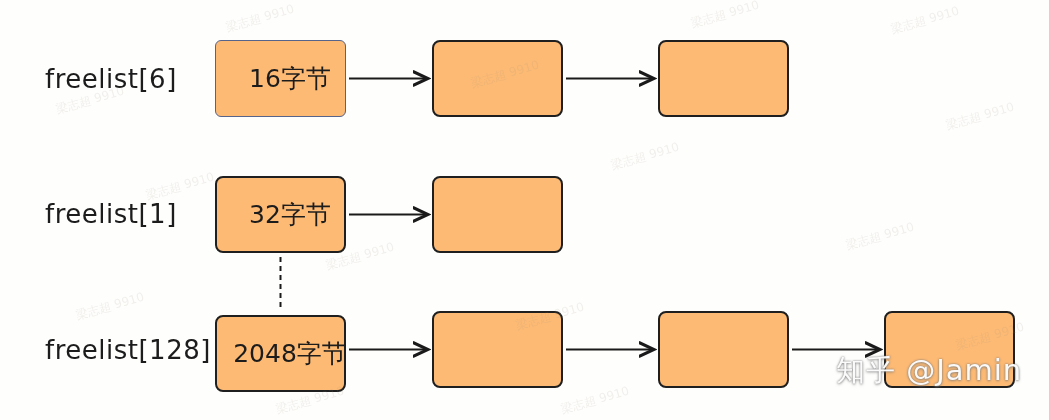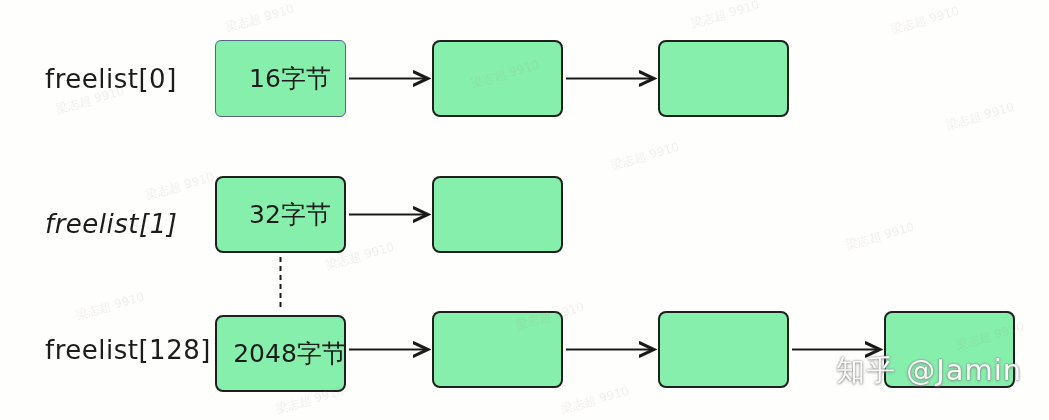--- a/index.html
+++ b/index.html
@@ -19,21 +19,21 @@
     transform:translateY(-50%);
     font-size:26px;
     color:#1c1c1c;
     letter-spacing:0.5px;
     white-space:nowrap;
   }
   .node-box{
     position:absolute;
     width:131px;height:77px;
     box-sizing:border-box;
-    background:#86efac;
+    background:#fdba74;
     border:2px solid #1f1f1f;
     border-radius:8px;
     display:flex;align-items:center;justify-content:center;
     font-size:25px;
     color:#1c1c1c;
     white-space:nowrap;
     padding-left:19px;
   }
   #arrow-layer{
     position:absolute;left:0;top:0;
@@ -74,25 +74,25 @@
         <line x1="566" y1="78.5" x2="654" y2="78.5" stroke="#1a1a1a" stroke-width="2" marker-end="url(#arrowhead)"></line>
         <line x1="349" y1="214.5" x2="428" y2="214.5" stroke="#1a1a1a" stroke-width="2" marker-end="url(#arrowhead)"></line>
         <line x1="349" y1="349.5" x2="428" y2="349.5" stroke="#1a1a1a" stroke-width="2" marker-end="url(#arrowhead)"></line>
         <line x1="566" y1="349.5" x2="654" y2="349.5" stroke="#1a1a1a" stroke-width="2" marker-end="url(#arrowhead)"></line>
         <line x1="792" y1="349.5" x2="880" y2="349.5" stroke="#1a1a1a" stroke-width="2" marker-end="url(#arrowhead)"></line>
         <line x1="280.5" y1="257" x2="280.5" y2="307" stroke="#1a1a1a" stroke-width="2" stroke-dasharray="5,4"></line>
       </g>
   </svg>
 
   <div id="rows-mount">
-      <div class="row-label" style="top: 78.5px;">freelist[0]</div>
+      <div class="row-label" style="top: 78.5px;">freelist[6]</div>
       <div class="node-box" style="left: 215px; top: 40px; border-color: rgb(86, 100, 140); border-width: 1.5px; border-radius: 6px;">16字节</div>
       <div class="node-box" style="left: 432px; top: 40px;"></div>
       <div class="node-box" style="left: 658px; top: 40px;"></div>
-      <div class="row-label" style="top: 224px; font-style: italic;">freelist[1]</div>
+      <div class="row-label" style="top: 214px;">freelist[1]</div>
       <div class="node-box" style="left: 215px; top: 176px; border-color: rgb(31, 31, 31); text-align: right;">32字节</div>
       <div class="node-box" style="left: 432px; top: 176px;"></div>
       <div class="row-label" style="top: 349.5px; text-align: center;">freelist[128]</div>
       <div class="node-box" style="left: 215px; top: 315px; border-color: rgb(31, 31, 31);">2048字节</div>
       <div class="node-box" style="left: 432px; top: 311px;"></div>
       <div class="node-box" style="left: 658px; top: 311px;"></div>
       <div class="node-box" style="left: 884px; top: 311px;"></div>
     </div>
   <div id="faint-wm-mount">
       <div class="faint-wm" style="left: 225px; top: 10px;">梁志超 9910</div>

